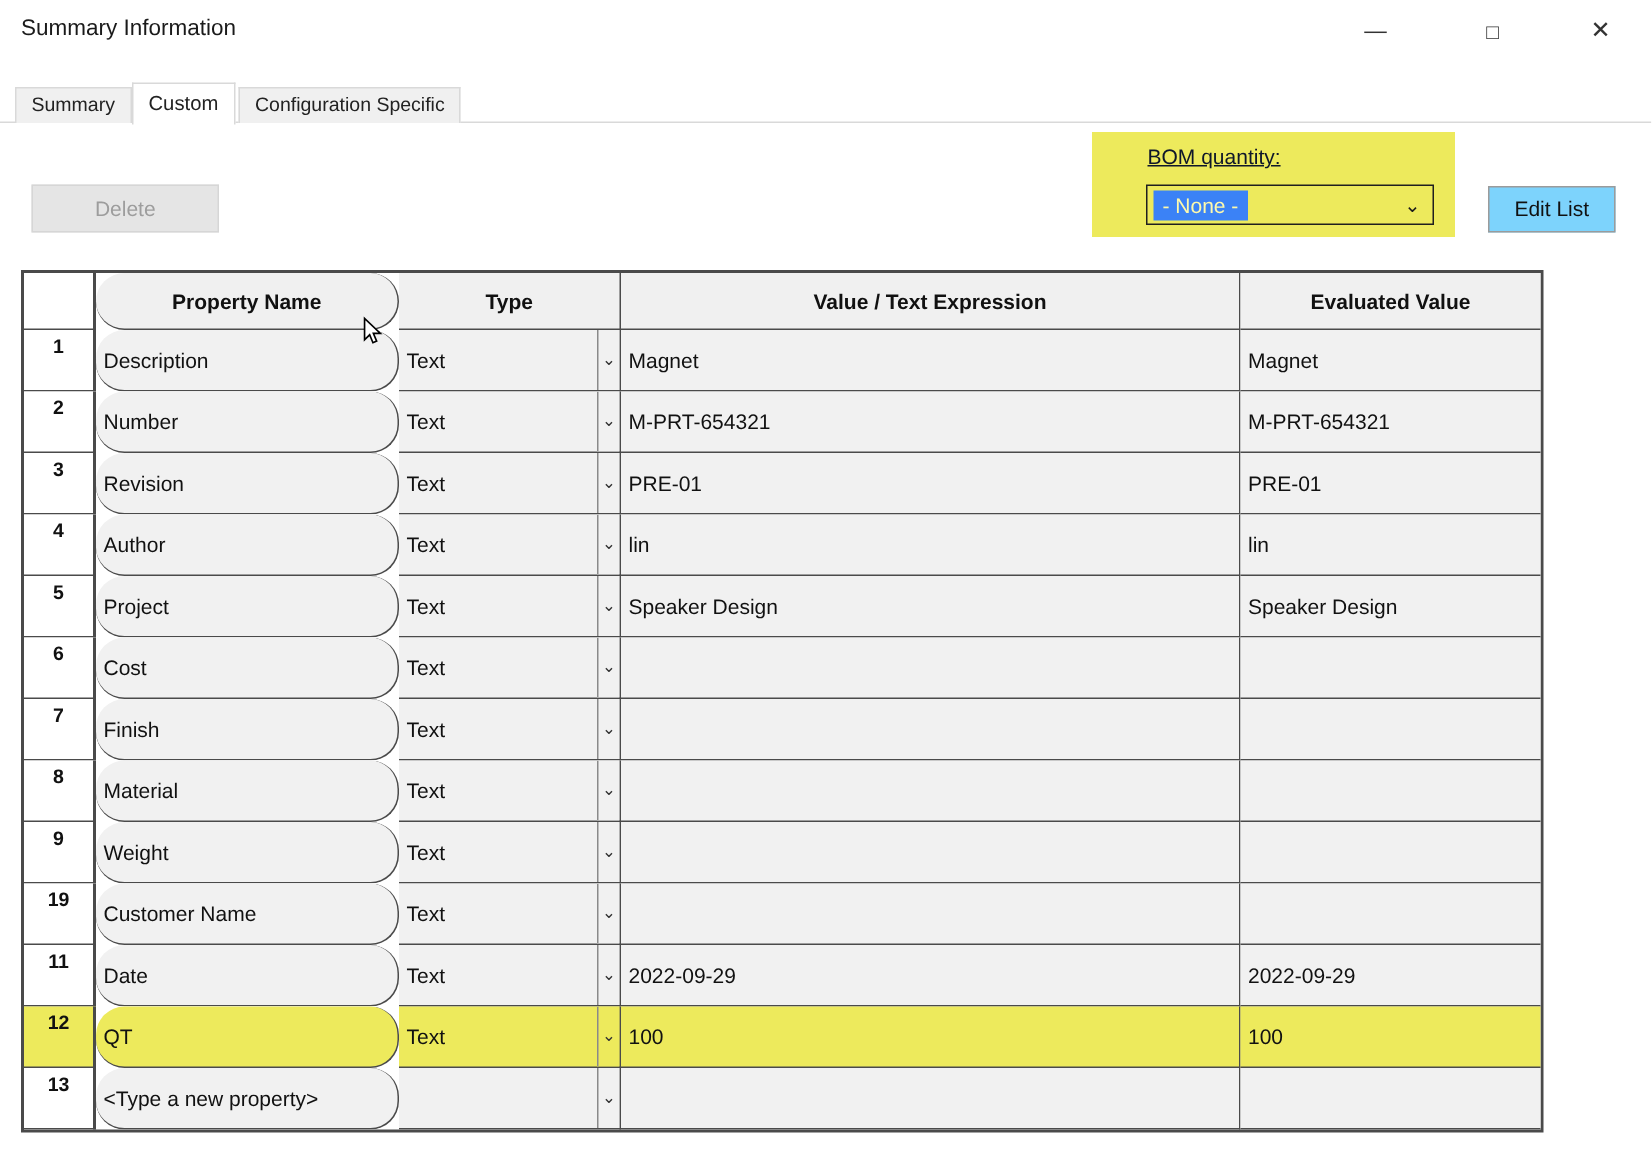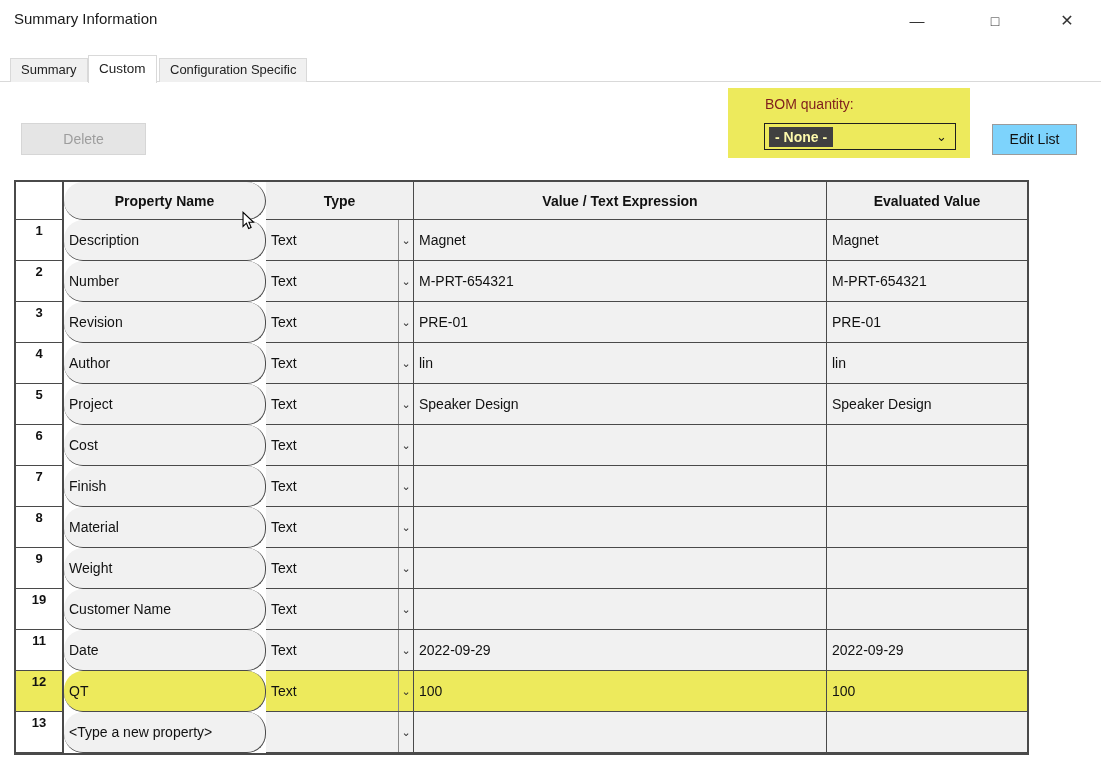--- a/index.html
+++ b/index.html
@@ -45,21 +45,21 @@
     background: #e5e5e5; color: #9d9d9d; border: 1px solid #d6d6d6; line-height: 30px;
   }
   .btn-editlist {
     left: 992px; top: 124px; width: 85px; height: 31px;
     background: #7dd3fc; color: #111; border: 1px solid #9b9b9b; line-height: 29px;
   }
 
   .bom-box {
     position: absolute; left: 728px; top: 88px; width: 242px; height: 70px;
   }
-  .bom-label { position: absolute; left: 37px; top: 8px; font-size: 14px; color: #7f1d1d; }
+  .bom-label { position: absolute; left: 37px; top: 8px; font-size: 14px; color: #0f172a; text-decoration: underline; }
   .bom-dropdown {
     position: absolute; left: 36px; top: 35px; width: 192px; height: 27px;
     border: 1px solid #1f1f1f; display: flex; align-items: center;
     padding: 0 4px; cursor: default;
   }
   .bom-dd-value { font-size: 14px; padding: 2px 6px; }
   .bom-dd-chevron { margin-left: auto; font-size: 13px; color: #1a1a1a; padding-right: 4px; line-height: 10px; }
 
   
   .ptable {
@@ -111,21 +111,21 @@
     <div class="tab tab-summary">Summary</div>
     <div class="tab tab-custom">Custom</div>
     <div class="tab tab-config">Configuration Specific</div>
   </div>
 
   <button class="btn btn-delete">Delete</button>
 
   <div class="bom-box" style="background: rgb(237, 234, 92);">
     <div class="bom-label">BOM quantity:</div>
     <div class="bom-dropdown">
-      <span class="bom-dd-value" style="background: #404040; color: rgb(253, 249, 172); font-weight: bold;">- None -</span>
+      <span class="bom-dd-value" style="background: #3b82f6; color: rgb(253, 249, 172);">- None -</span>
       <span class="bom-dd-chevron">⌄</span>
     </div>
   </div>
 
   <button class="btn btn-editlist">Edit List</button>
 
   <div class="ptable">
     <div class="trow trow-head">
       <div class="cell c-num"></div>
       <div class="cell c-prop">Property Name</div>

